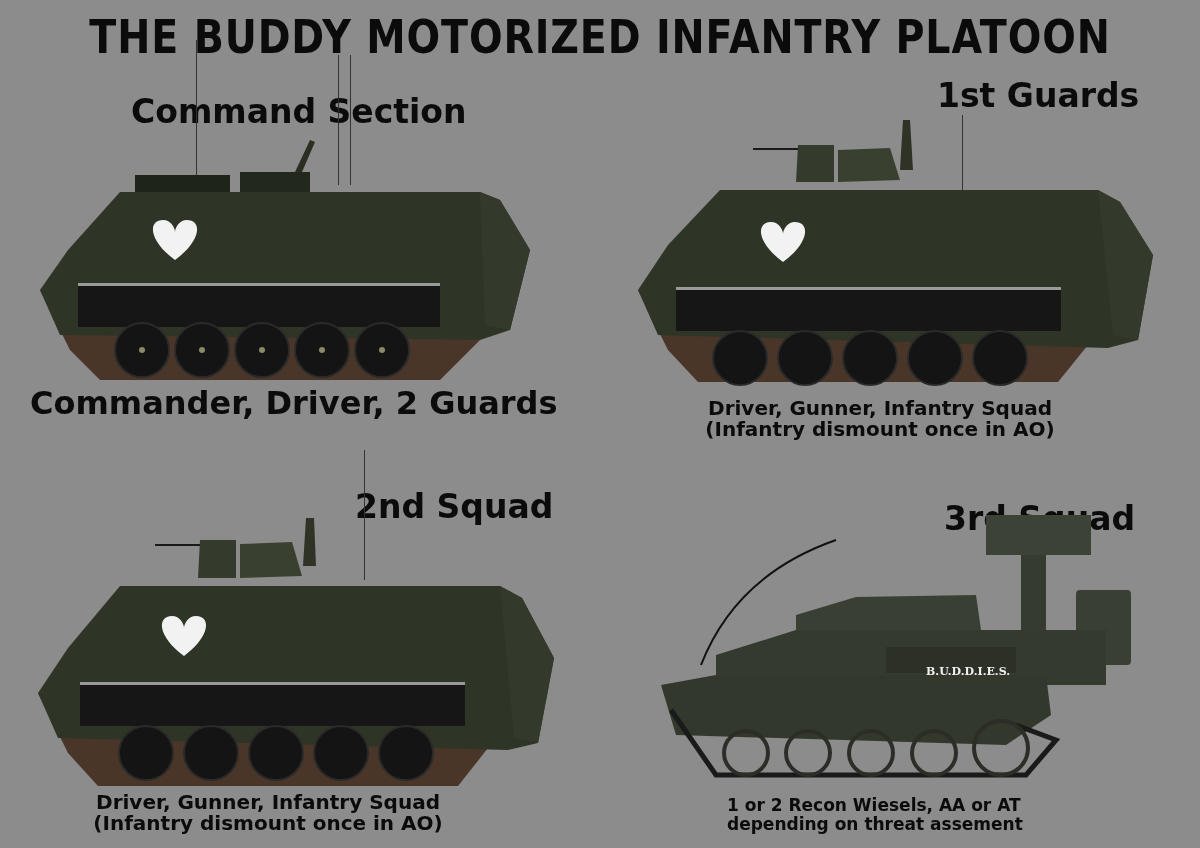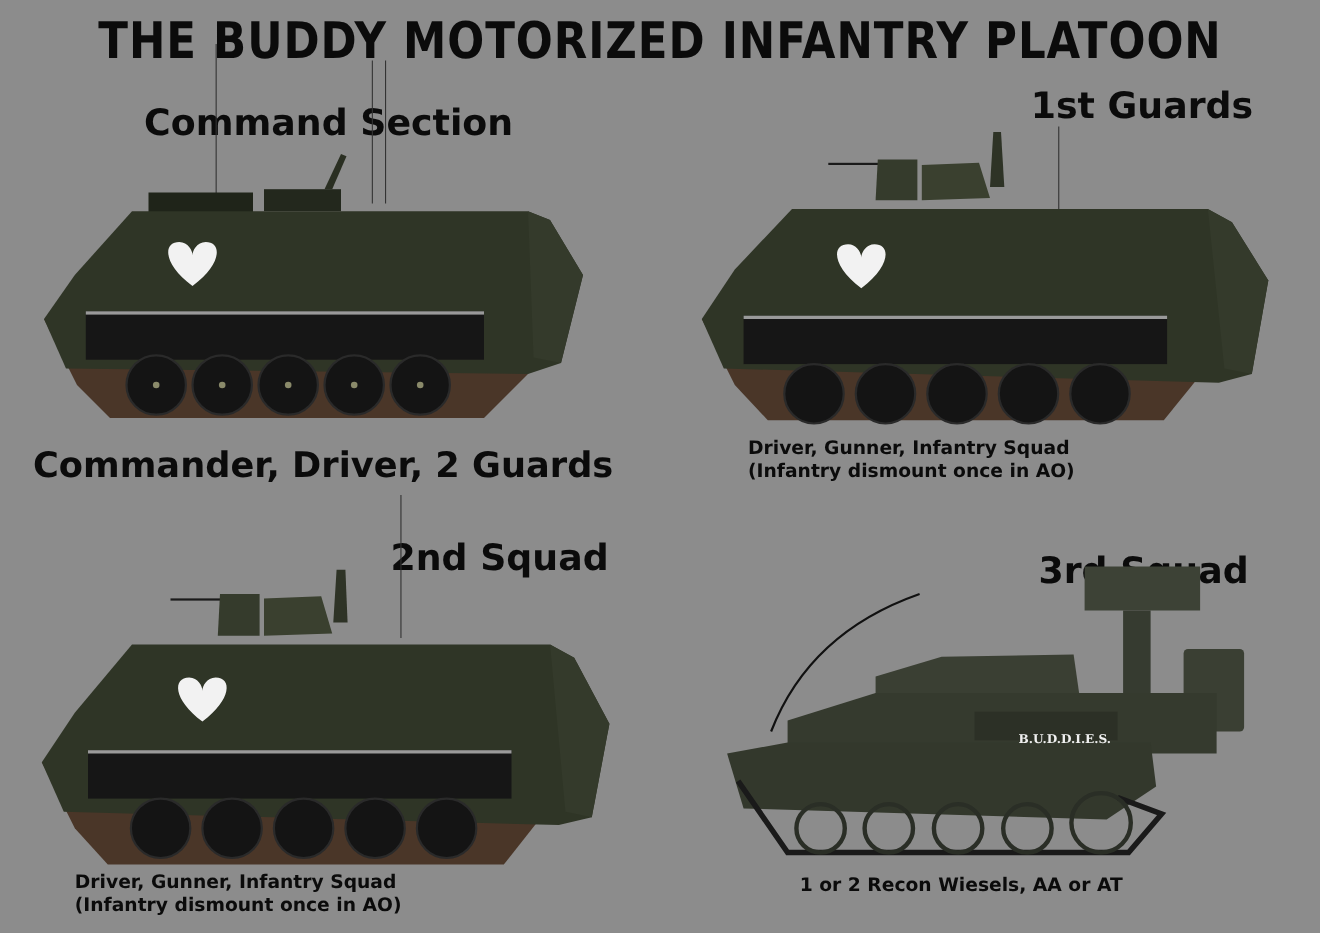--- a/index.html
+++ b/index.html
@@ -1,22 +1,22 @@
 <!DOCTYPE html>
 <html><head>
 <meta charset="utf-8">
 <style>
   html,body{margin:0;padding:0;}
   body{width:1200px;height:848px;background:#8c8c8c;position:relative;overflow:hidden;font-family:"DejaVu Sans Mono","Liberation Mono",monospace;color:#0b0b0b;}
   .abs{position:absolute;}
   .title{left:0;width:1200px;top:10px;text-align:center;font-family:"DejaVu Sans","Liberation Sans",sans-serif;font-weight:bold;font-size:46px;letter-spacing:1px;transform:scaleX(0.86);transform-origin:600px 0;white-space:nowrap;}
   .lbl{font-family:"DejaVu Sans","Liberation Sans",sans-serif;font-weight:bold;white-space:nowrap;}
   .h2{font-size:33px;}
-  .cap-l{font-size:32px;margin-top:20px;}
-  .cap-s{font-size:17px;line-height:21px;text-align:left;font-weight:bold;}
+  .cap-l{font-size:32px;}
+  .cap-s{font-size:20px;line-height:21px;text-align:center;font-weight:bold;}
   .cap-xs{font-size:17px;line-height:19px;font-weight:bold;}
   .vline{width:1px;background:#333;}
   svg{position:absolute;overflow:visible;}
 </style>
 </head>
 <body>
 
 <div class="abs title">THE BUDDY MOTORIZED INFANTRY PLATOON</div>
 
 <div class="abs lbl h2" style="left:131px;top:92px;">Command Section</div>
@@ -125,13 +125,14 @@
   <g fill="none" stroke="#2a2e26" stroke-width="4">
     <circle cx="90" cy="218" r="22"></circle>
       <circle cx="152" cy="218" r="22"></circle>
       <circle cx="215" cy="218" r="22"></circle>
       <circle cx="278" cy="218" r="22"></circle>
       <circle cx="345" cy="213" r="27"></circle>
   </g>
 </svg>
 <div class="abs lbl cap-xs" style="left:727px;top:796px;">
   <div>1 or 2 Recon Wiesels, AA or AT</div>
+  <div>depending on threat assement</div>
 </div>
 
 </body></html>

